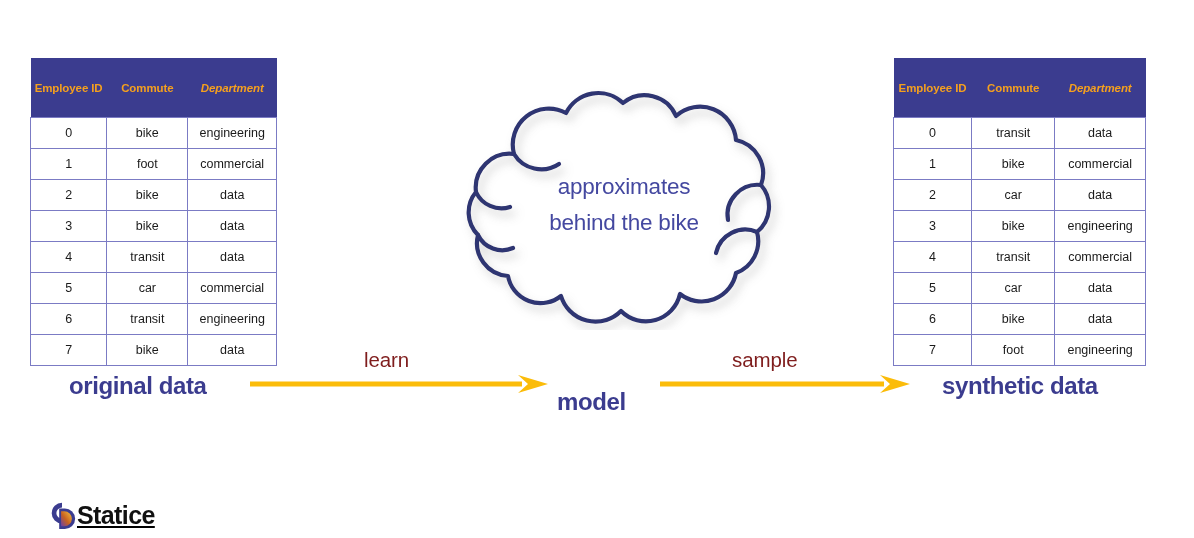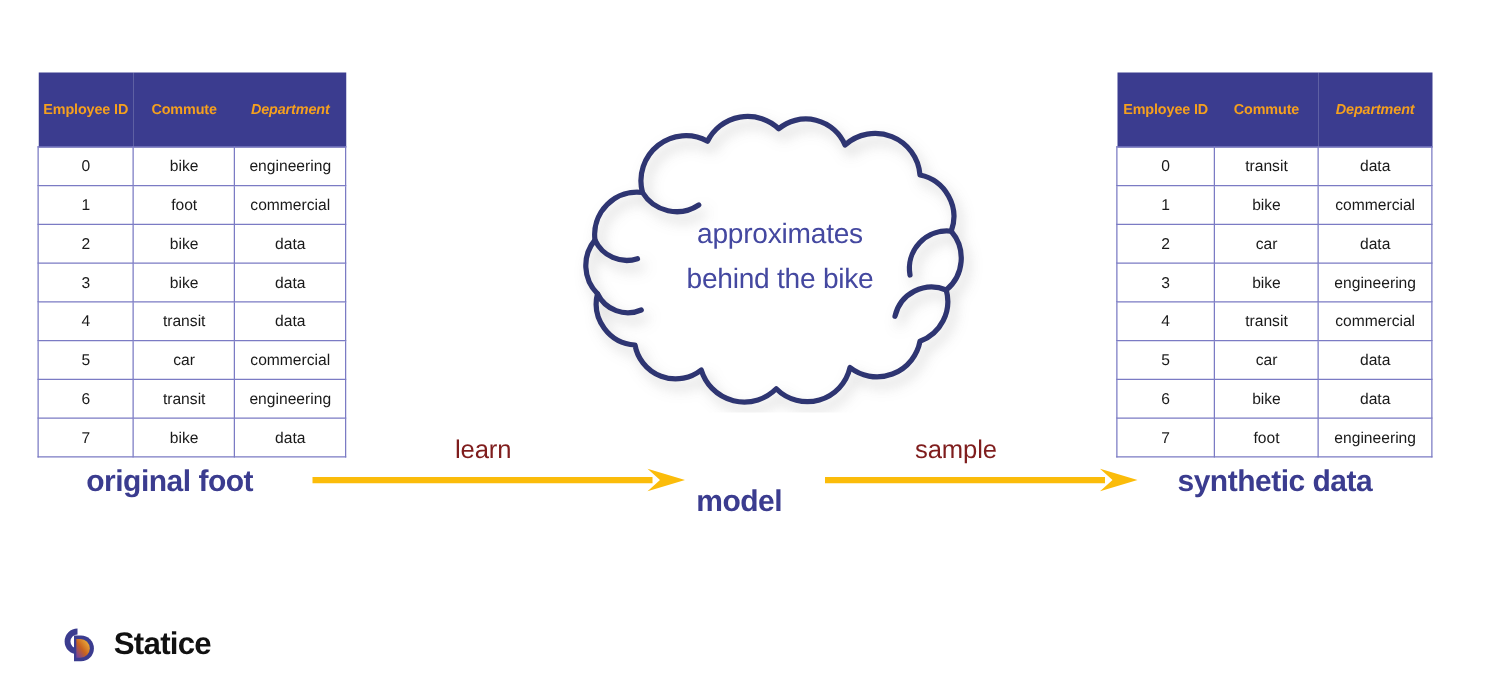--- a/index.html
+++ b/index.html
@@ -117,21 +117,22 @@
   #arrow-sample { left: 660px; top: 375px; width: 250px; }
   .arrow svg { display: block; width: 100%; height: 100%; overflow: visible; }
 
   
   .logo {
     position: absolute;
     left: 47px;
     top: 500px;
     display: flex;
     align-items: center;
-    gap: 14px;
+    gap: 0;
+    text-decoration: underline;
   }
   .logo-mark { width: 30px; height: 30px; display: block; }
   .logo-text {
     color: #111111;
     font-size: 25px;
     font-weight: bold;
     letter-spacing: -0.6px;
   }
 </style>
 </head>
@@ -296,21 +297,21 @@
 
 <div class="edge-label" id="edge-sample">sample</div>
 
 <div class="arrow" id="arrow-sample">
   <svg viewBox="0 0 250 18" preserveAspectRatio="none">
     <line x1="0" y1="9" x2="224" y2="9" stroke="#FBBC0A" stroke-width="5"></line>
     <polygon points="220,0 250,9 220,18 230,9" fill="#FBBC0A"></polygon>
   </svg>
 </div>
 
-<div class="flow-label" id="label-original">original foot</div>
+<div class="flow-label" id="label-original">original data</div>
 <div class="flow-label" id="label-model">model</div>
 <div class="flow-label" id="label-synthetic">synthetic data</div>
 
 <div class="logo">
   <svg class="logo-mark" viewBox="0 0 32 32" xmlns="http://www.w3.org/2000/svg">
     <defs>
       <linearGradient id="statGrad" x1="0" y1="1" x2="1" y2="0">
         <stop offset="0%" stop-color="#6C3FA8"></stop>
         <stop offset="45%" stop-color="#C8621F"></stop>
         <stop offset="100%" stop-color="#F5C242"></stop>

